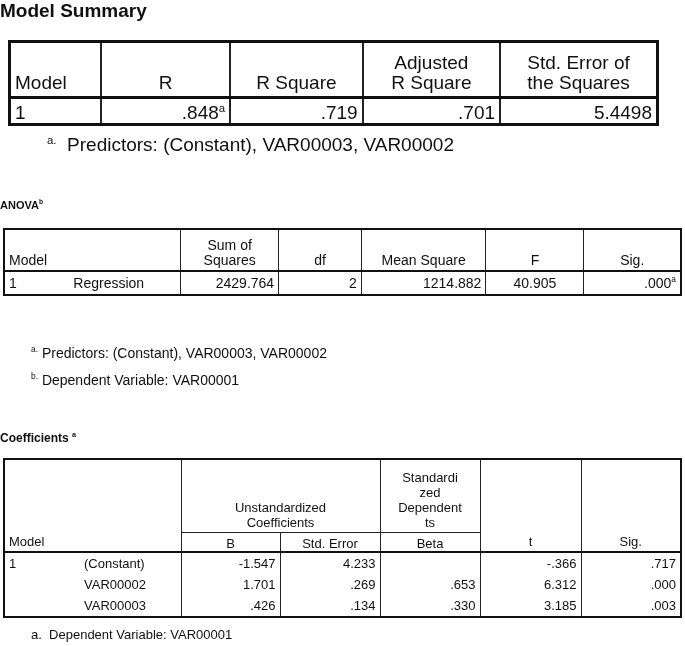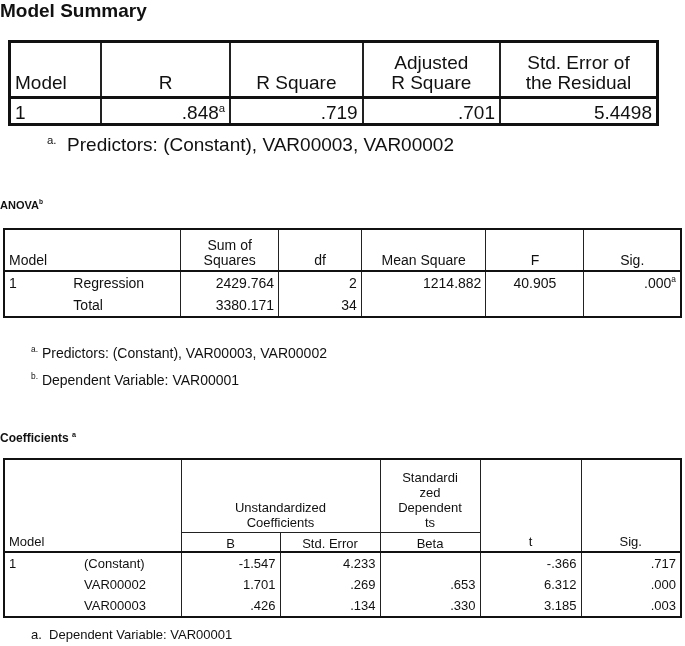--- a/index.html
+++ b/index.html
@@ -61,21 +61,21 @@
       <tr class="hdr">
     <td class="l" style="border-left:none">Model</td>
     <td class="c">R</td>
     <td class="c">R Square</td>
     <td class="c">
       <span>Adjusted</span><br>
       <span>R Square</span>
     </td>
     <td class="c">
       <span>Std. Error of</span><br>
-      <span>the Residual</span>
+      <span>the Squares</span>
     </td>
   </tr>
   <tr class="row">
     <td class="l" style="border-left:none">1</td>
     <td class="r"><span>.848</span><sup>a</sup></td>
     <td class="r">.719</td>
     <td class="r">.701</td>
     <td class="r">5.4498</td>
   </tr>
 </tbody>
@@ -113,29 +113,20 @@
     <td class="c">Sig.</td>
   </tr>
   <tr class="row first">
     <td class="l" style="border-left:none">1</td>
     <td class="l nb">Regression</td>
     <td class="r">2429.764</td>
     <td class="r">2</td>
     <td class="r">1214.882</td>
     <td class="c">40.905</td>
     <td class="r"><span>.000</span><sup>a</sup></td>
-  </tr>
-  <tr class="row">
-    <td class="l" style="border-left:none"></td>
-    <td class="l nb">Total</td>
-    <td class="r">3380.171</td>
-    <td class="r">34</td>
-    <td class="r"></td>
-    <td class="c"></td>
-    <td class="r"></td>
   </tr>
 </tbody>
   </table>
 
 <div id="an-foot-a" class="abs">
   <sup>a.</sup>
   <span>Predictors: (Constant), VAR00003, VAR00002</span>
 </div>
 <div id="an-foot-b" class="abs">
   <sup>b.</sup>

